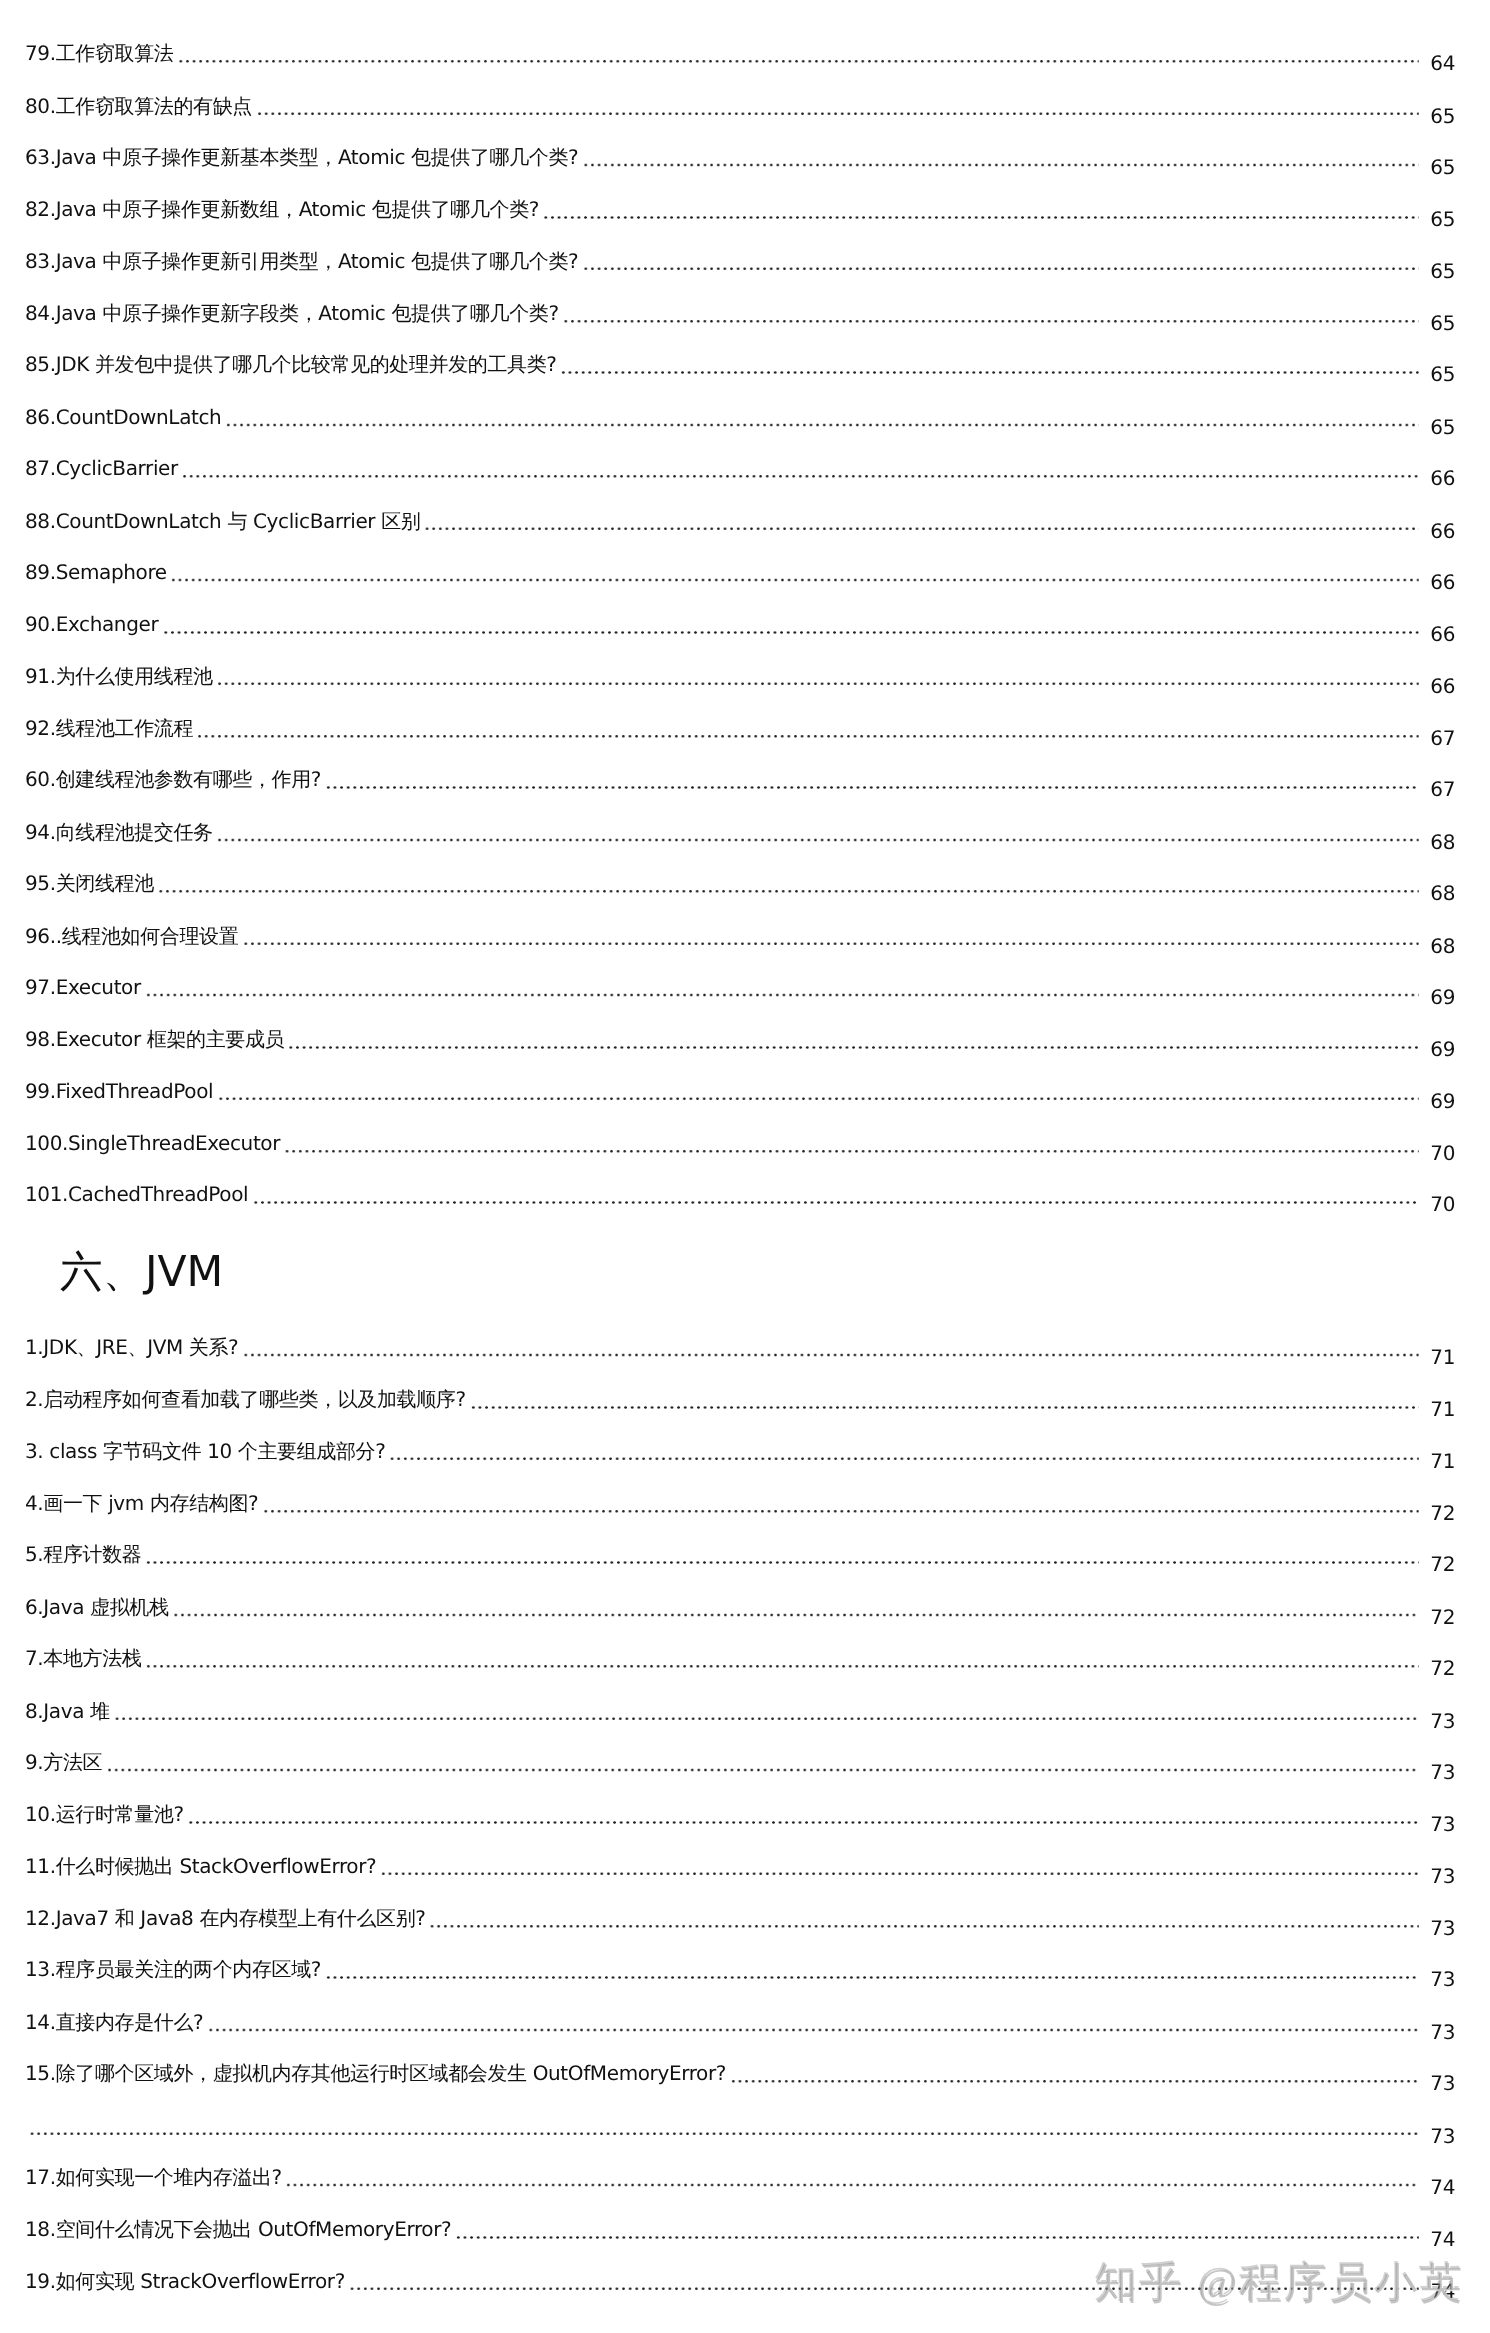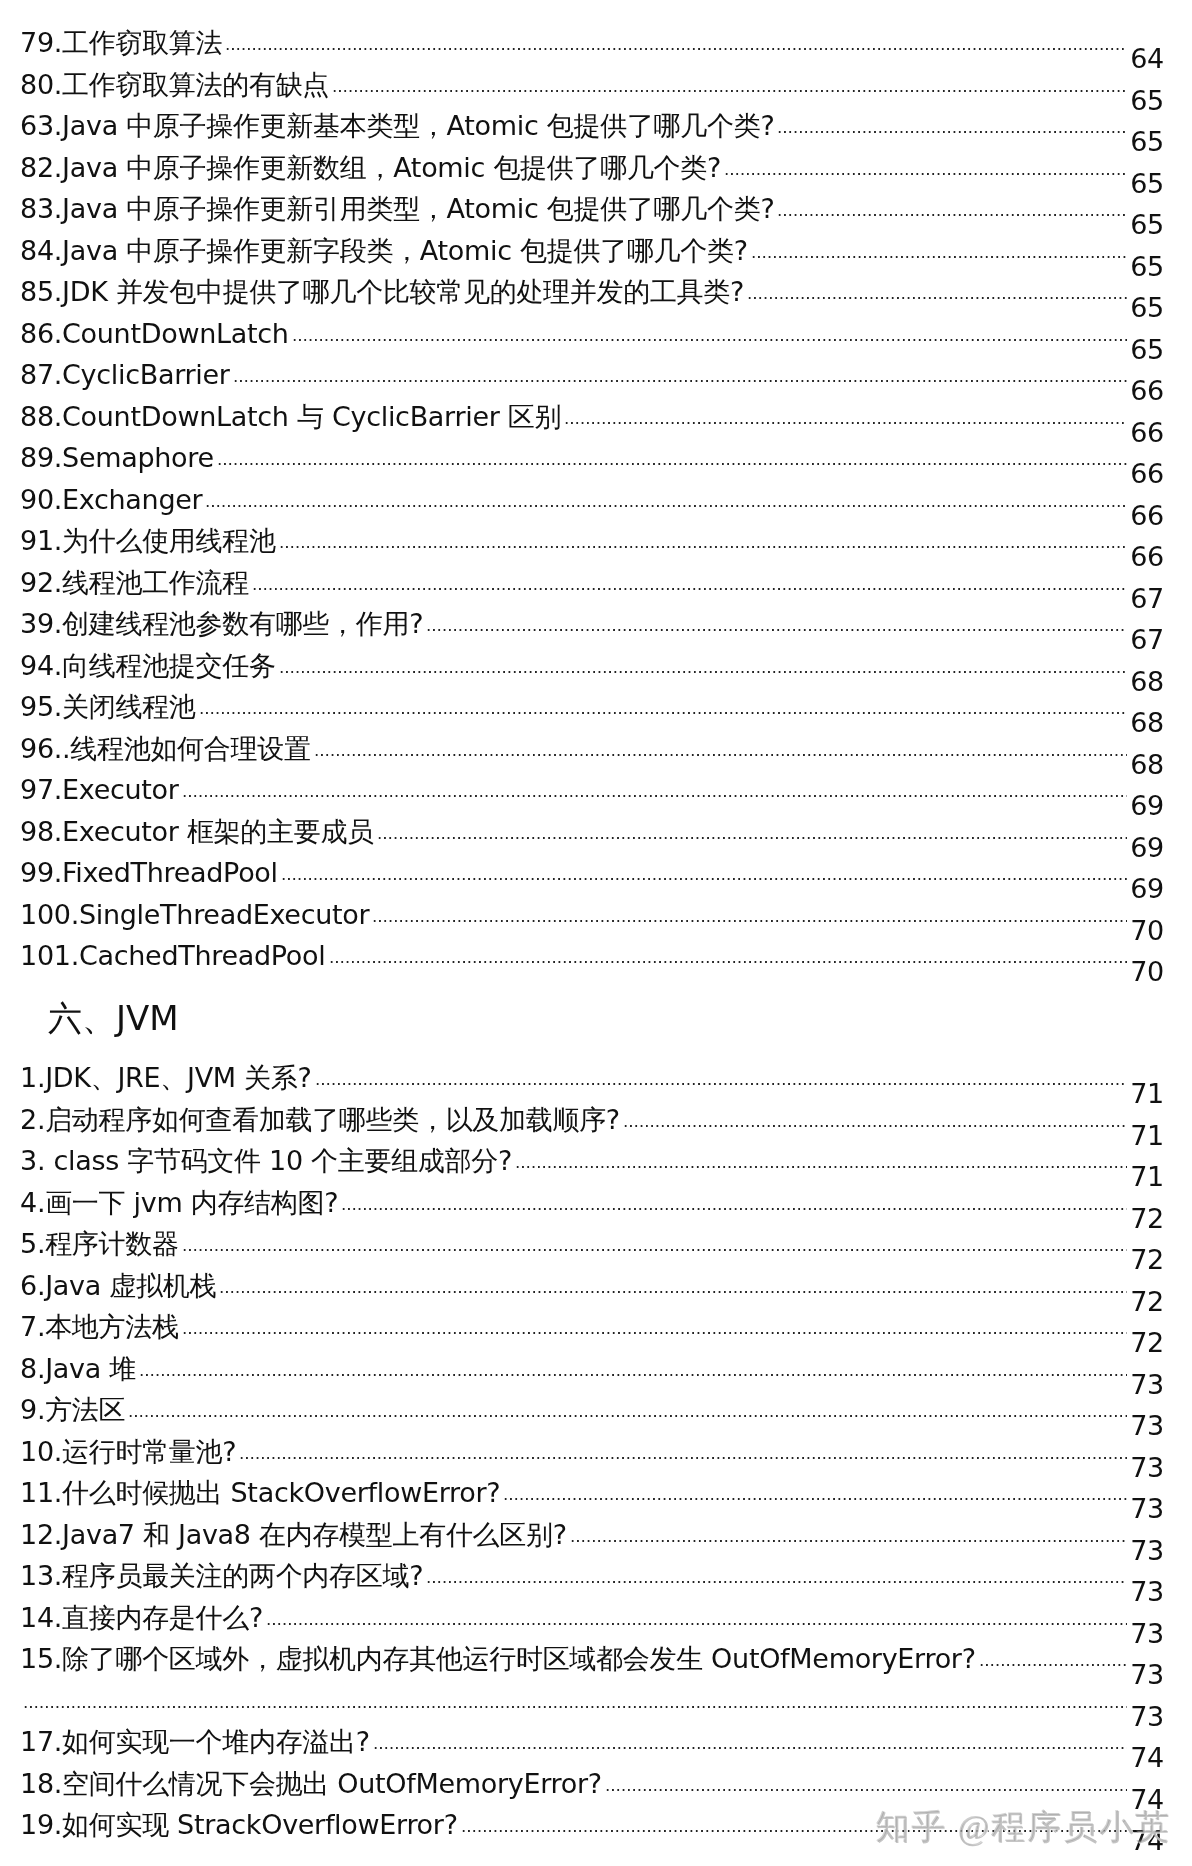--- a/index.html
+++ b/index.html
@@ -20,21 +20,22 @@
     left: 0;
     top: 0;
     width: 1192px;
   }
   .toc-row {
     position: absolute;
     left: 20px;
     width: 1144px;
     height: 36px;
     display: flex;
-    font-size: 27px;
+    align-items: center;
+    font-size: 16px;
     line-height: 36px;
     white-space: nowrap;
     letter-spacing: -0.3px;
   }
   .toc-title {
     flex: 0 0 auto;
   }
   .toc-leader {
     flex: 1 1 auto;
     height: 2px;
@@ -143,21 +144,21 @@
       <span class="toc-title">91.为什么使用线程池</span>
       <span class="toc-leader"></span>
       <span class="toc-page">66</span>
     </div>
   <div class="toc-row" style="top:564.5px">
       <span class="toc-title">92.线程池工作流程</span>
       <span class="toc-leader"></span>
       <span class="toc-page">67</span>
     </div>
   <div class="toc-row" style="top:606px">
-      <span class="toc-title">39.创建线程池参数有哪些，作用? </span>
+      <span class="toc-title">60.创建线程池参数有哪些，作用? </span>
       <span class="toc-leader"></span>
       <span class="toc-page">67</span>
     </div>
   <div class="toc-row" style="top:647.5px">
       <span class="toc-title">94.向线程池提交任务</span>
       <span class="toc-leader"></span>
       <span class="toc-page">68</span>
     </div>
   <div class="toc-row" style="top:689px">
       <span class="toc-title">95.关闭线程池</span>

